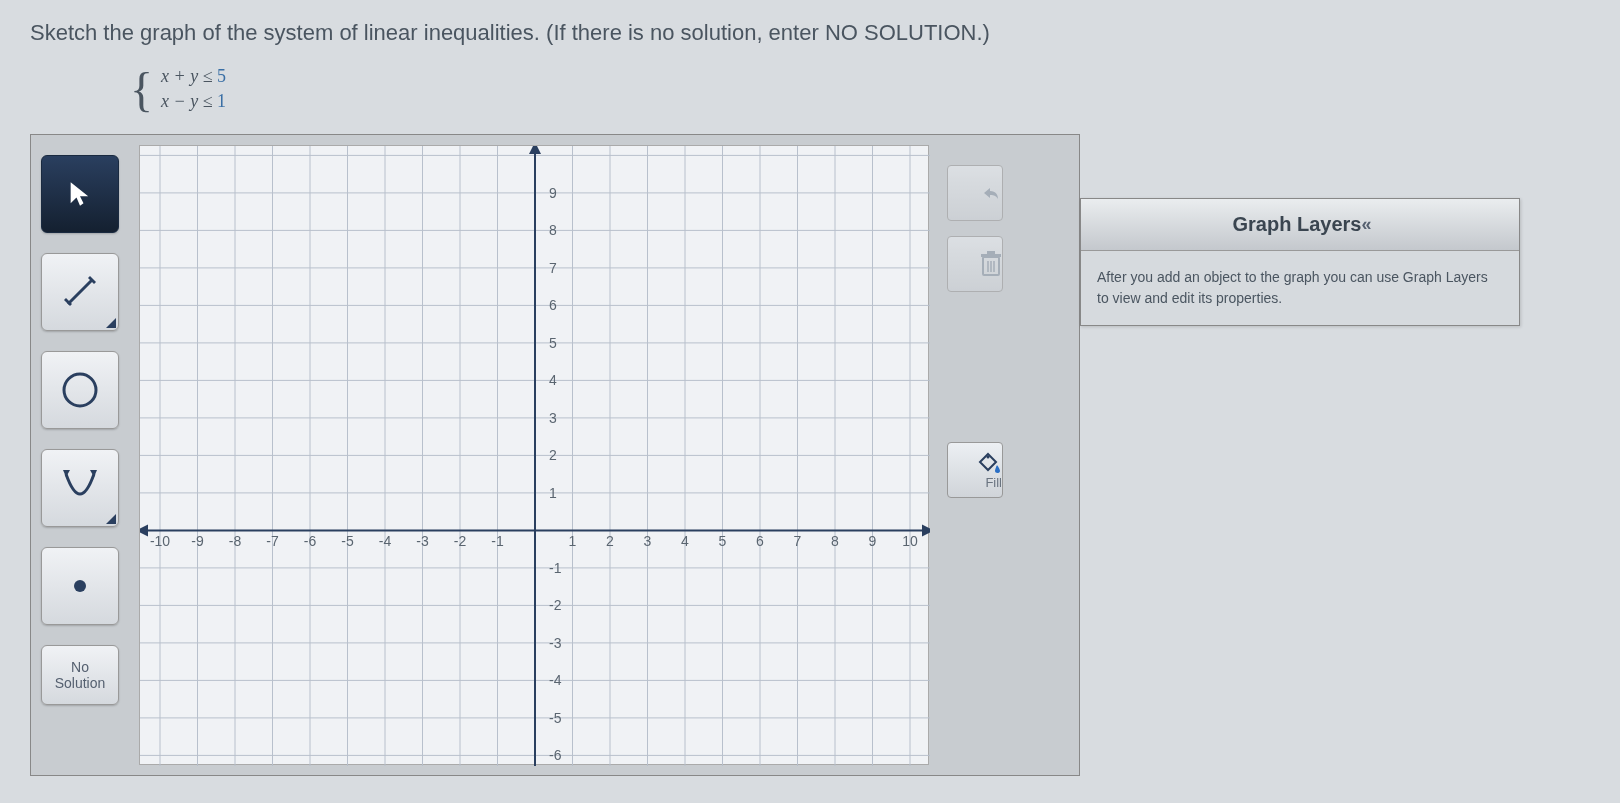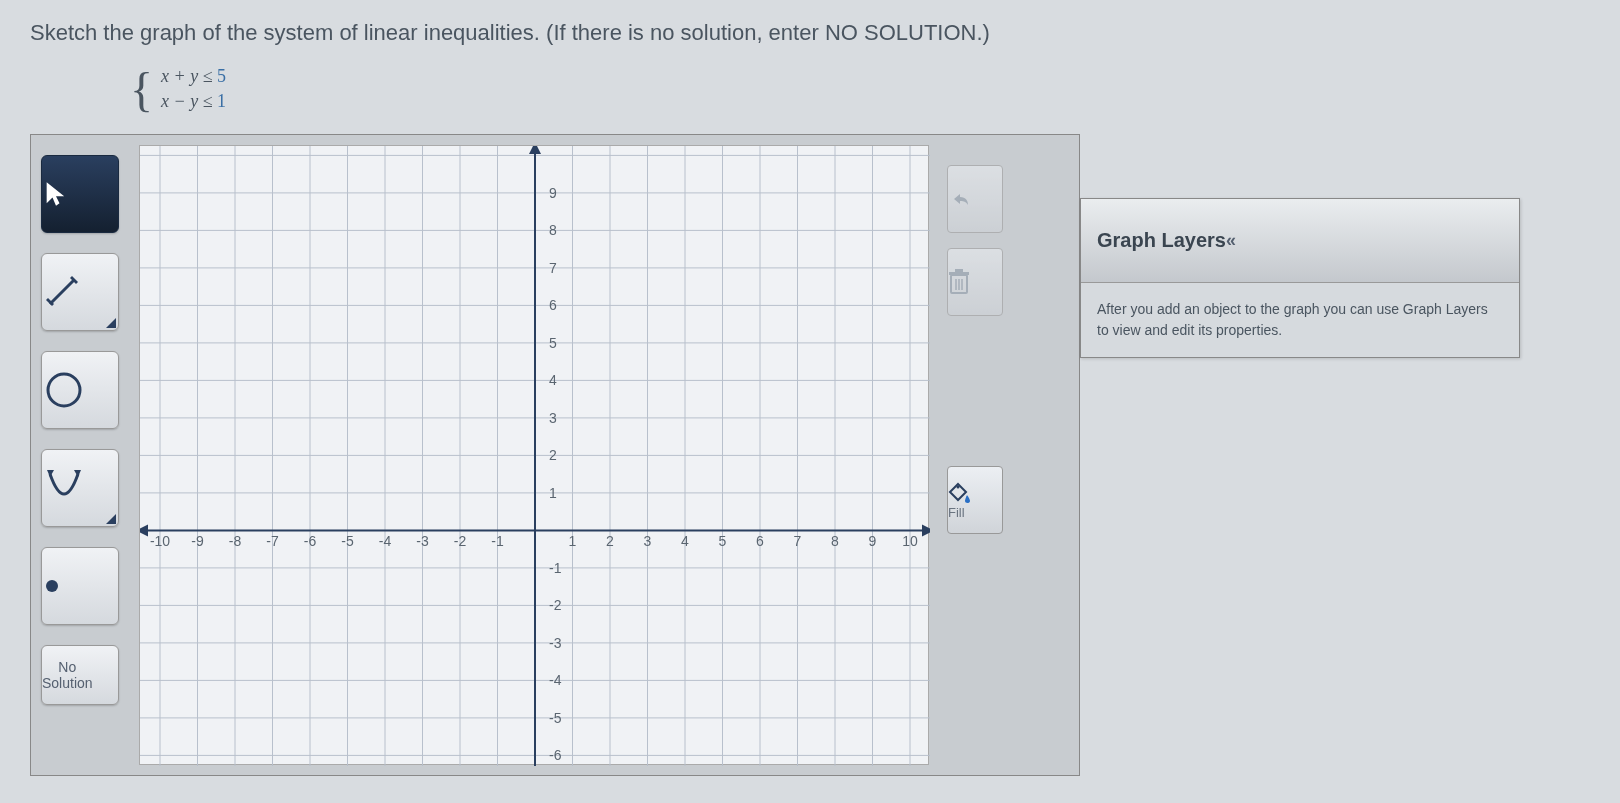--- a/index.html
+++ b/index.html
@@ -61,20 +61,21 @@
       padding-top: 10px;
     }
     .tool-btn {
       width: 78px;
       height: 78px;
       background: linear-gradient(to bottom, #f0f2f5, #d5d9de);
       border: 1px solid #999;
       border-radius: 6px;
       display: flex;
       align-items: center;
+      justify-content: center;
       cursor: pointer;
       box-shadow: 0 1px 2px rgba(0,0,0,0.2);
       position: relative;
     }
     .tool-btn.active {
       background: linear-gradient(to bottom, #2a3f5f, #142030);
       border: 1px solid #1a2a40;
     }
     .tool-btn.nosol {
       width: 78px;
@@ -104,53 +105,53 @@
     .side-tools {
       width: 80px;
       display: flex;
       flex-direction: column;
       gap: 15px;
       padding-left: 18px;
       padding-top: 20px;
     }
     .side-btn {
       width: 56px;
-      height: 68px;
+      height: 56px;
       background: linear-gradient(to bottom, #eceff3, #d0d4d9);
       border: 1px solid #999;
       border-radius: 4px;
       display: flex;
       flex-direction: column;
-      align-items: flex-start;
+      align-items: flex-end;
       justify-content: center;
       font-size: 13px;
       color: #6a7480;
       cursor: pointer;
     }
     .side-btn.disabled {
       opacity: 0.55;
     }
     .layers-panel {
       position: absolute;
       left: 1080px;
       top: 198px;
       width: 440px;
       border: 1px solid #888;
       background: #d6dade;
       box-shadow: 1px 1px 3px rgba(0,0,0,0.15);
     }
     .layers-header {
       background: linear-gradient(to bottom, #eaedef, #c4c8cd);
-      padding: 30px 16px;
+      padding: 14px 16px;
       font-size: 20px;
       font-weight: bold;
       color: #3a4550;
       border-bottom: 1px solid #999;
       display: flex;
-      justify-content: flex-start;
+      justify-content: center;
       align-items: center;
     }
     .collapse-arrows {
       font-size: 18px;
       color: #556070;
       letter-spacing: -4px;
     }
     .layers-body {
       padding: 16px;
       font-size: 14px;

